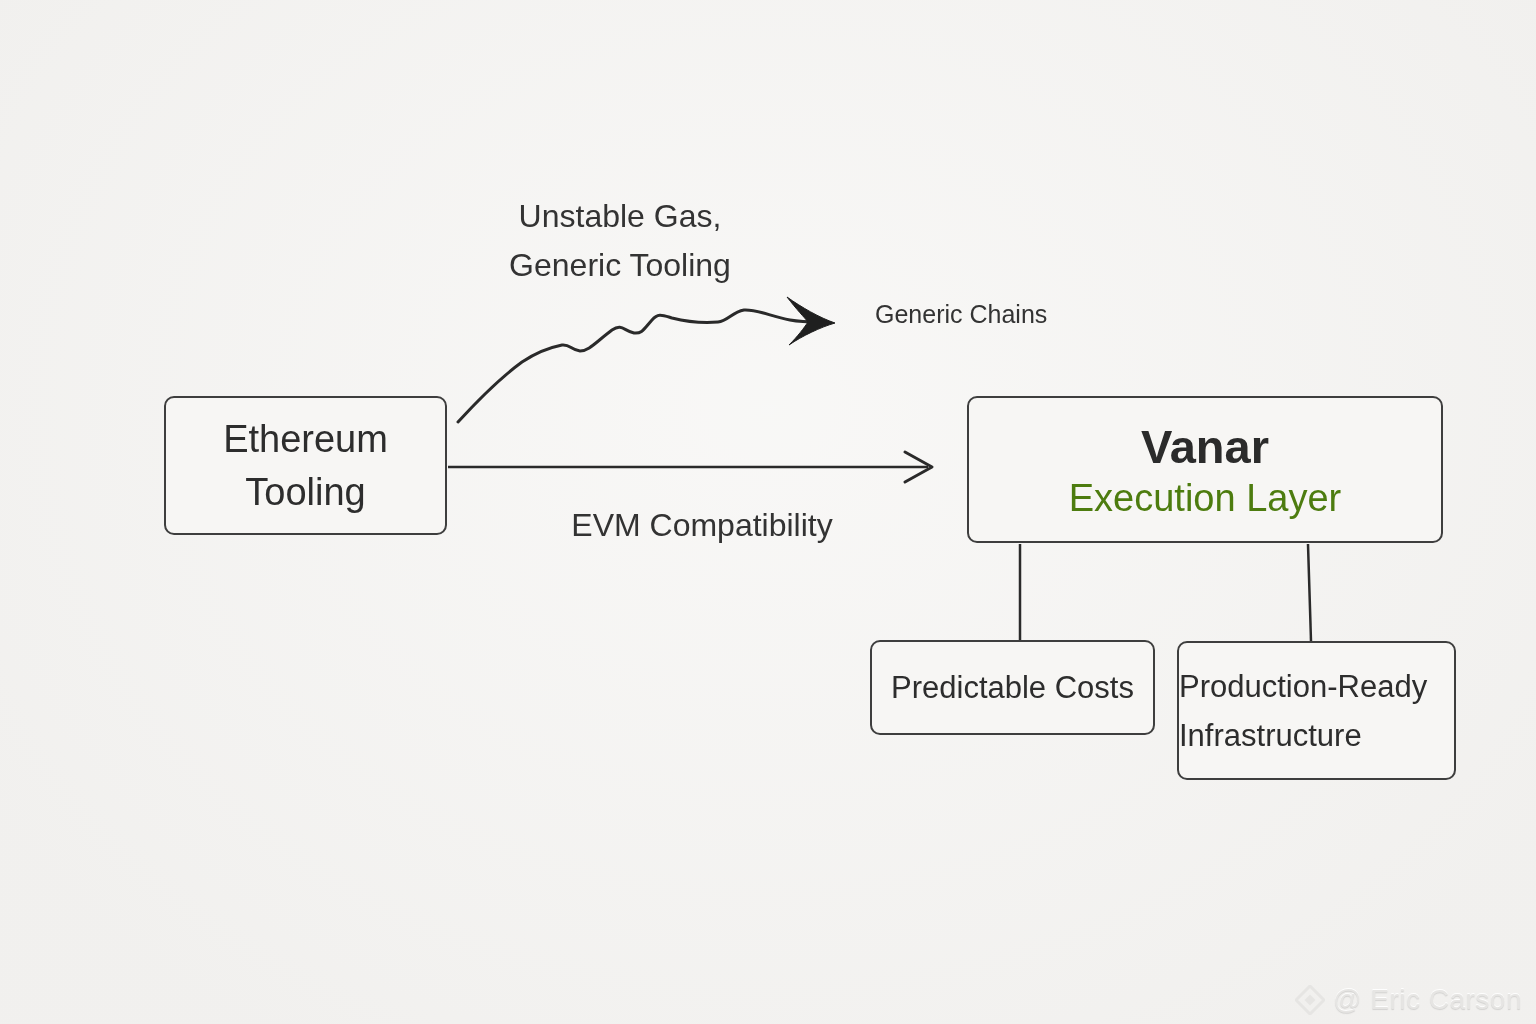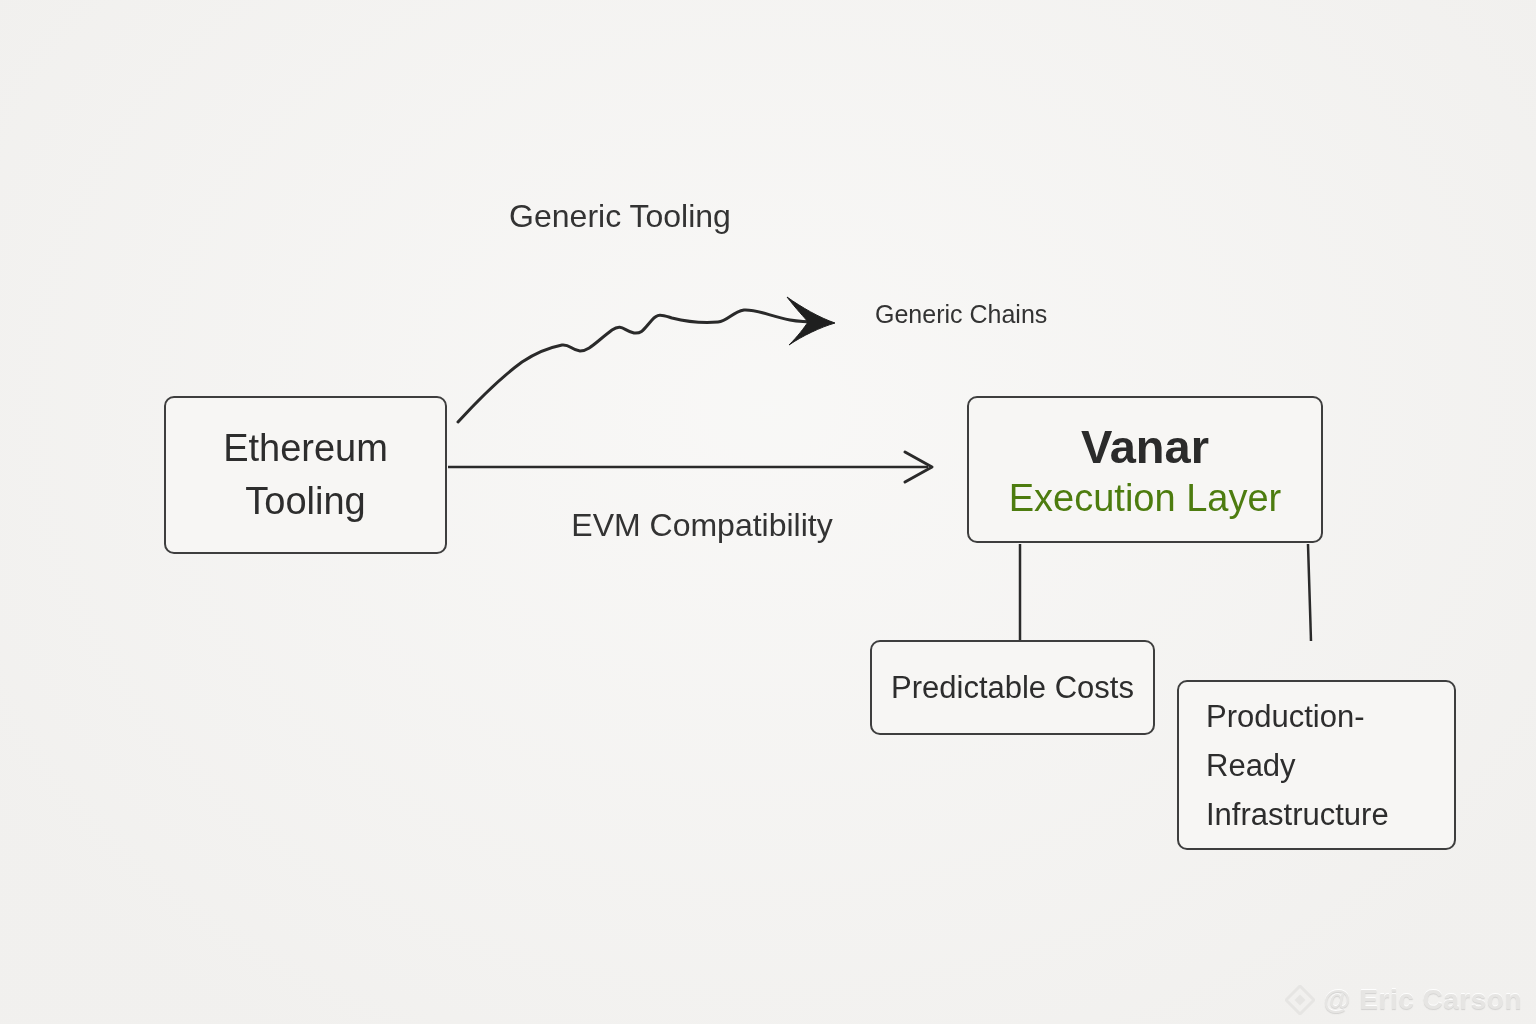--- a/index.html
+++ b/index.html
@@ -29,33 +29,33 @@
     position: absolute;
     border: 2px solid #3e3e3e;
     border-radius: 10px;
     background: #f7f6f4;
     display: flex;
     flex-direction: column;
     align-items: center;
     justify-content: center;
     text-align: center;
   }
-  .node-ethereum { left: 164px; top: 396px; width: 283px; height: 158px; }
+  .node-ethereum { left: 164px; top: 396px; width: 283px; height: 139px; }
   .node-ethereum .line { font-size: 38px; line-height: 53px; font-weight: 500; color: #2d2d2d; }
 
-  .node-vanar { left: 967px; top: 396px; width: 356px; height: 147px; }
+  .node-vanar { left: 967px; top: 396px; width: 476px; height: 147px; }
   .node-vanar .title { font-size: 47px; line-height: 56px; font-weight: 700; color: #2b2b2b; }
   .node-vanar .subtitle { font-size: 38px; line-height: 46px; font-weight: 400; color: #4d7c0f; }
 
   .node-predictable { left: 870px; top: 640px; width: 285px; height: 95px; }
   .node-predictable .line { font-size: 31px; font-weight: 400; color: #2d2d2d; }
 
   .node-production {
-    left: 1177px; top: 641px; width: 279px; height: 170px;
-    align-items: flex-start; text-align: left; padding-left: 27px; padding-right: 10px; margin-top: 39px;
+    left: 1177px; top: 641px; width: 279px; height: 139px;
+    align-items: flex-start; text-align: left; padding-right: 10px;
   }
   .node-production .line { font-size: 31px; line-height: 49px; font-weight: 400; color: #2d2d2d; }
 
   .edge-label { position: absolute; color: #333333; }
   .label-unstable {
     left: 450px; top: 192px; width: 340px;
     text-align: center; font-size: 32px; line-height: 49px; font-weight: 400;
   }
   .label-generic {
     left: 875px; top: 300px;
@@ -67,21 +67,21 @@
   }
 
   .watermark {
     position: absolute;
     right: 14px; bottom: 8px;
     display: flex;
     align-items: center;
     gap: 8px;
     color: #e6e5e3;
     font-size: 28px;
-    font-weight: 700;
+    font-weight: 400;
     text-shadow: 0 1px 1px rgba(120,120,120,0.25), 0 -1px 0 rgba(255,255,255,0.9);
     letter-spacing: 0.5px;
   }
   .watermark svg { display: block; }
 </style>
 </head>
 <body>
 
 <div class="canvas">
 
@@ -134,20 +134,21 @@
   <div class="node node-predictable">
     <div class="line">Predictable Costs</div>
   </div>
 
   <div class="node node-production">
     <div class="line">Production-Ready</div>
     <div class="line">Infrastructure</div>
   </div>
 
   <div class="edge-label label-unstable">
+    <div>Unstable Gas,</div>
     <div>Generic Tooling</div>
   </div>
 
   <div class="edge-label label-generic">Generic Chains</div>
 
   <div class="edge-label label-evm">EVM Compatibility</div>
 
   <div class="watermark">
     <svg width="30" height="30" viewBox="0 0 30 30">
       <path d="M15 1 L29 15 L15 29 L1 15 Z" fill="none" stroke="#e6e5e3" stroke-width="3"></path>

